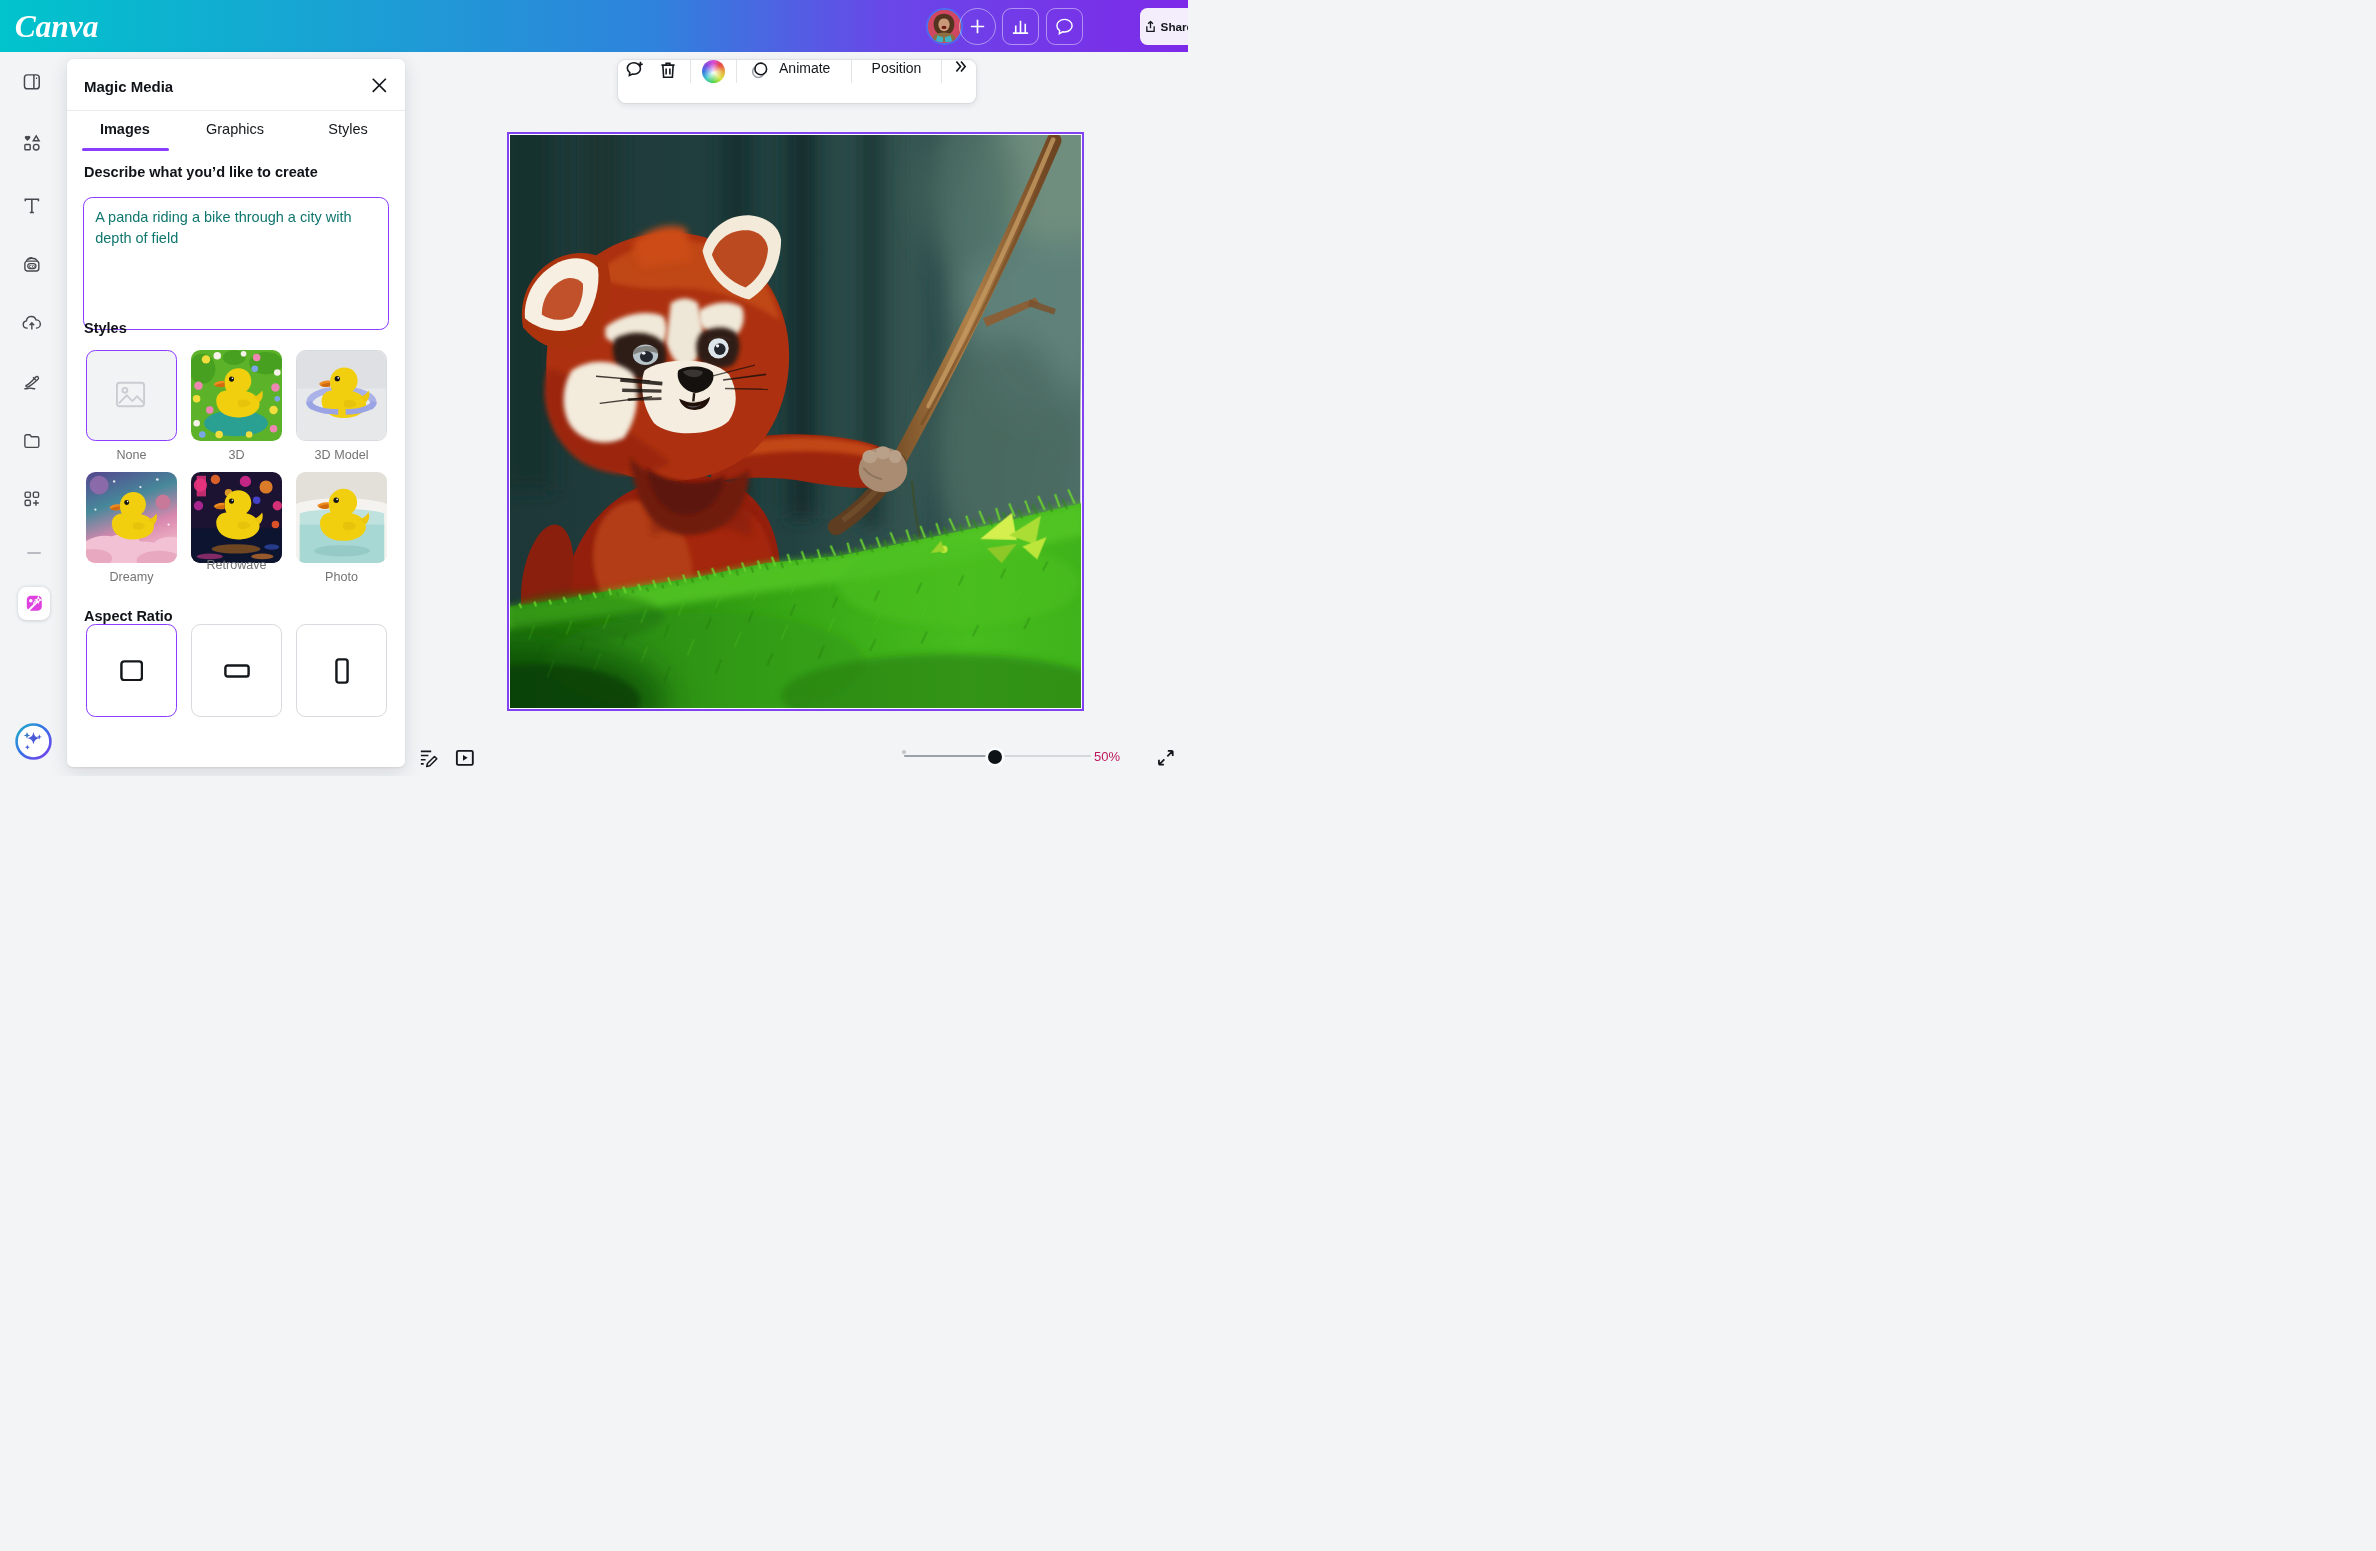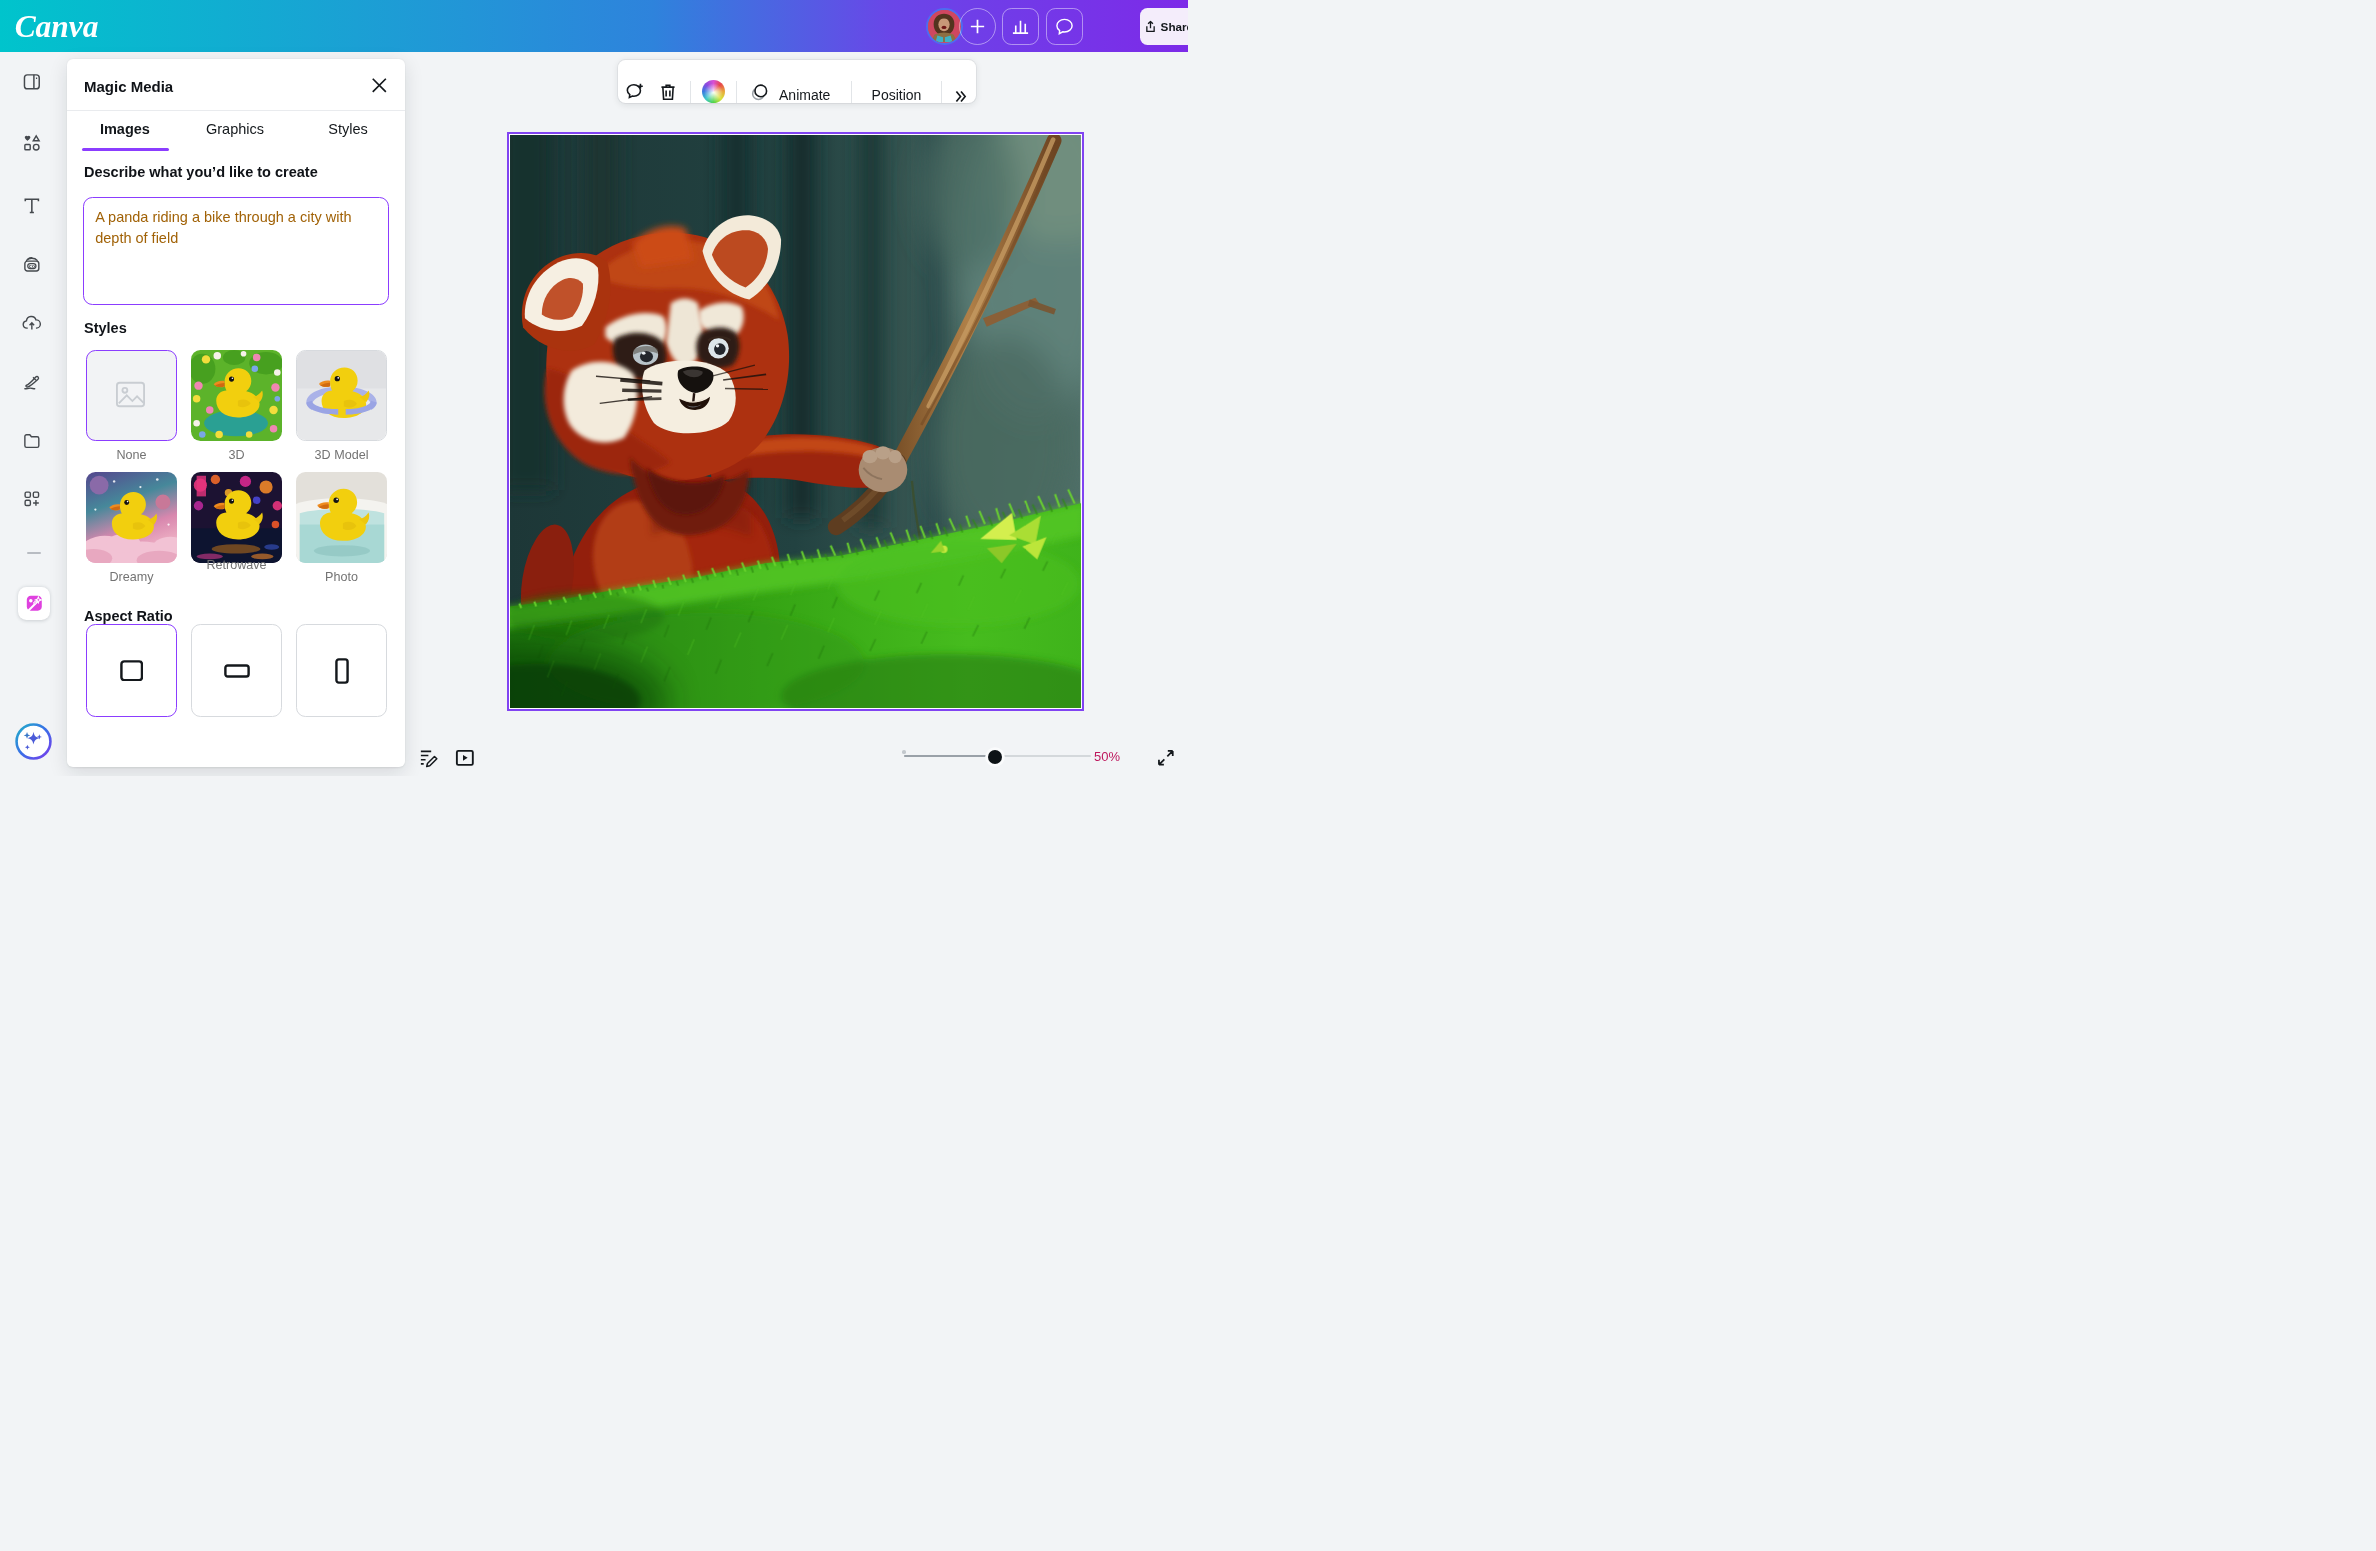--- a/index.html
+++ b/index.html
@@ -30,32 +30,32 @@
 
   
   #panel { position:absolute; left:67px; top:59px; width:338px; height:708px; background:#fff;
     border-radius:6px; box-shadow:0 0.9px 1.9px rgba(20,25,30,.08), 0 5.6px 19px rgba(20,25,30,.12); }
   #panel h1 { font-size:15px; font-weight:700; color:#101318; position:absolute; left:17px; top:19px; }
   #closeX { position:absolute; right:15px; top:16px; width:20.6px; height:20.6px; color:#14181c; }
   #pdivider { position:absolute; left:0; top:51px; width:100%; height:0.9px; background:#e9ebee; }
   .tab { position:absolute; top:62px; width:112px; text-align:center; font-size:14.5px; color:#14181c; font-weight:500; }
   #tabline { position:absolute; left:15px; top:89px; width:87px; height:2.8px; border-radius:1.9px; background:#8b3dff; }
   .plabel { position:absolute; left:17px; font-size:14.5px; font-weight:700; color:#101318; }
-  #ta { position:absolute; left:16px; top:138px; width:306px; height:108px; border:1.9px solid #8b3dff;
-    border-radius:9.4px; padding:9.4px 11.2px; font-size:14.5px; line-height:21px; color:#a16207; }
+  #ta { position:absolute; left:16px; top:138px; width:306px; height:133px; border:1.9px solid #8b3dff;
+    border-radius:9.4px; padding:9.4px 11.2px; font-size:14.5px; line-height:21px; color:#0f766e; }
   .tile { position:absolute; width:91px; height:91px; border-radius:9.4px; overflow:hidden; }
   .tlabel { position:absolute; width:91px; text-align:center; font-size:12.6px; color:#737373; }
   .artile { position:absolute; width:91px; height:93px; border-radius:9.4px; background:#fff;
     border:0.9px solid #d7dade; display:flex; align-items:center; justify-content:center; }
   .arsel { border:1.9px solid #8b3dff; }
 
   
   #toolbar { position:absolute; left:618px; top:60px; width:358px; height:43px; background:#fff;
     border-radius:7.5px; box-shadow:0 0 0 0.9px rgba(20,25,30,.05), 0 1.9px 7.5px rgba(20,25,30,.10);
-    display:flex; align-items:flex-end; color:#14181c; }
+    display:flex; align-items:flex-start; color:#14181c; }
   .tsep { width:0.9px; height:22.5px; background:#e2e5e8; }
   #selbox { position:absolute; left:507px; top:132px; width:577px; height:579px;
     border:2.3px solid #8143f2; background:#fff; padding:1.4px; }
   #scene { width:100%; height:100%; display:block; }
 </style>
 </head>
 <body>
 
 <div id="header">
   <svg id="logo" width="103" height="37" viewBox="0 0 110 40">

